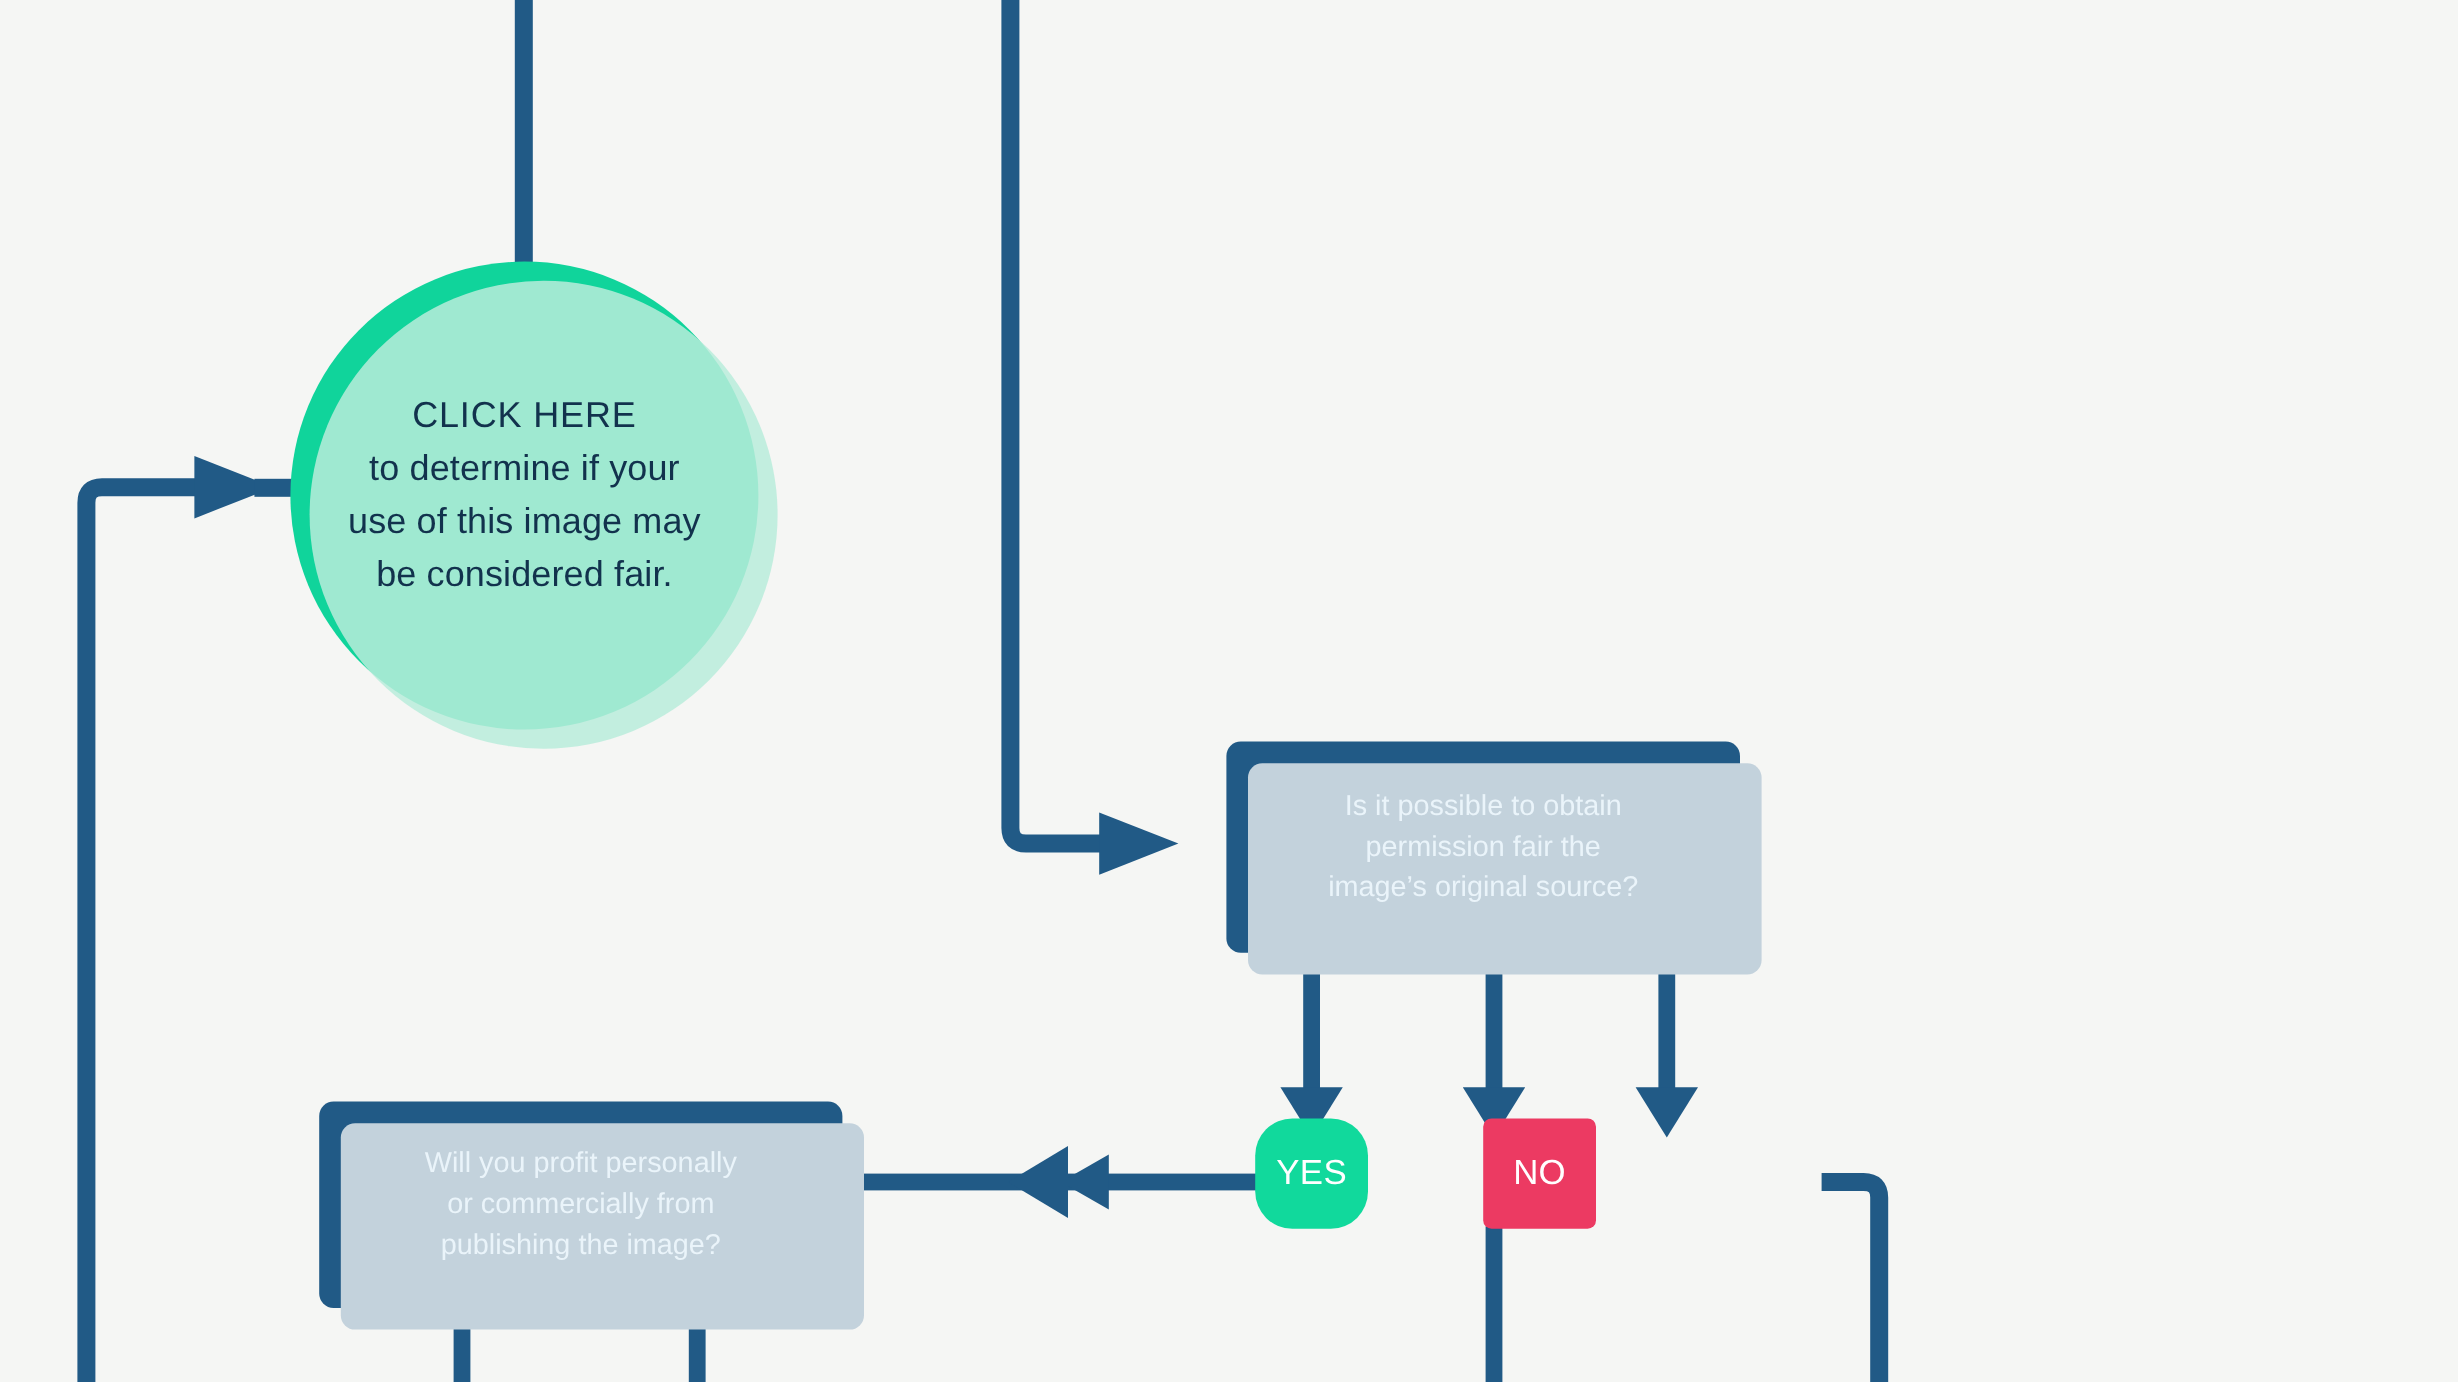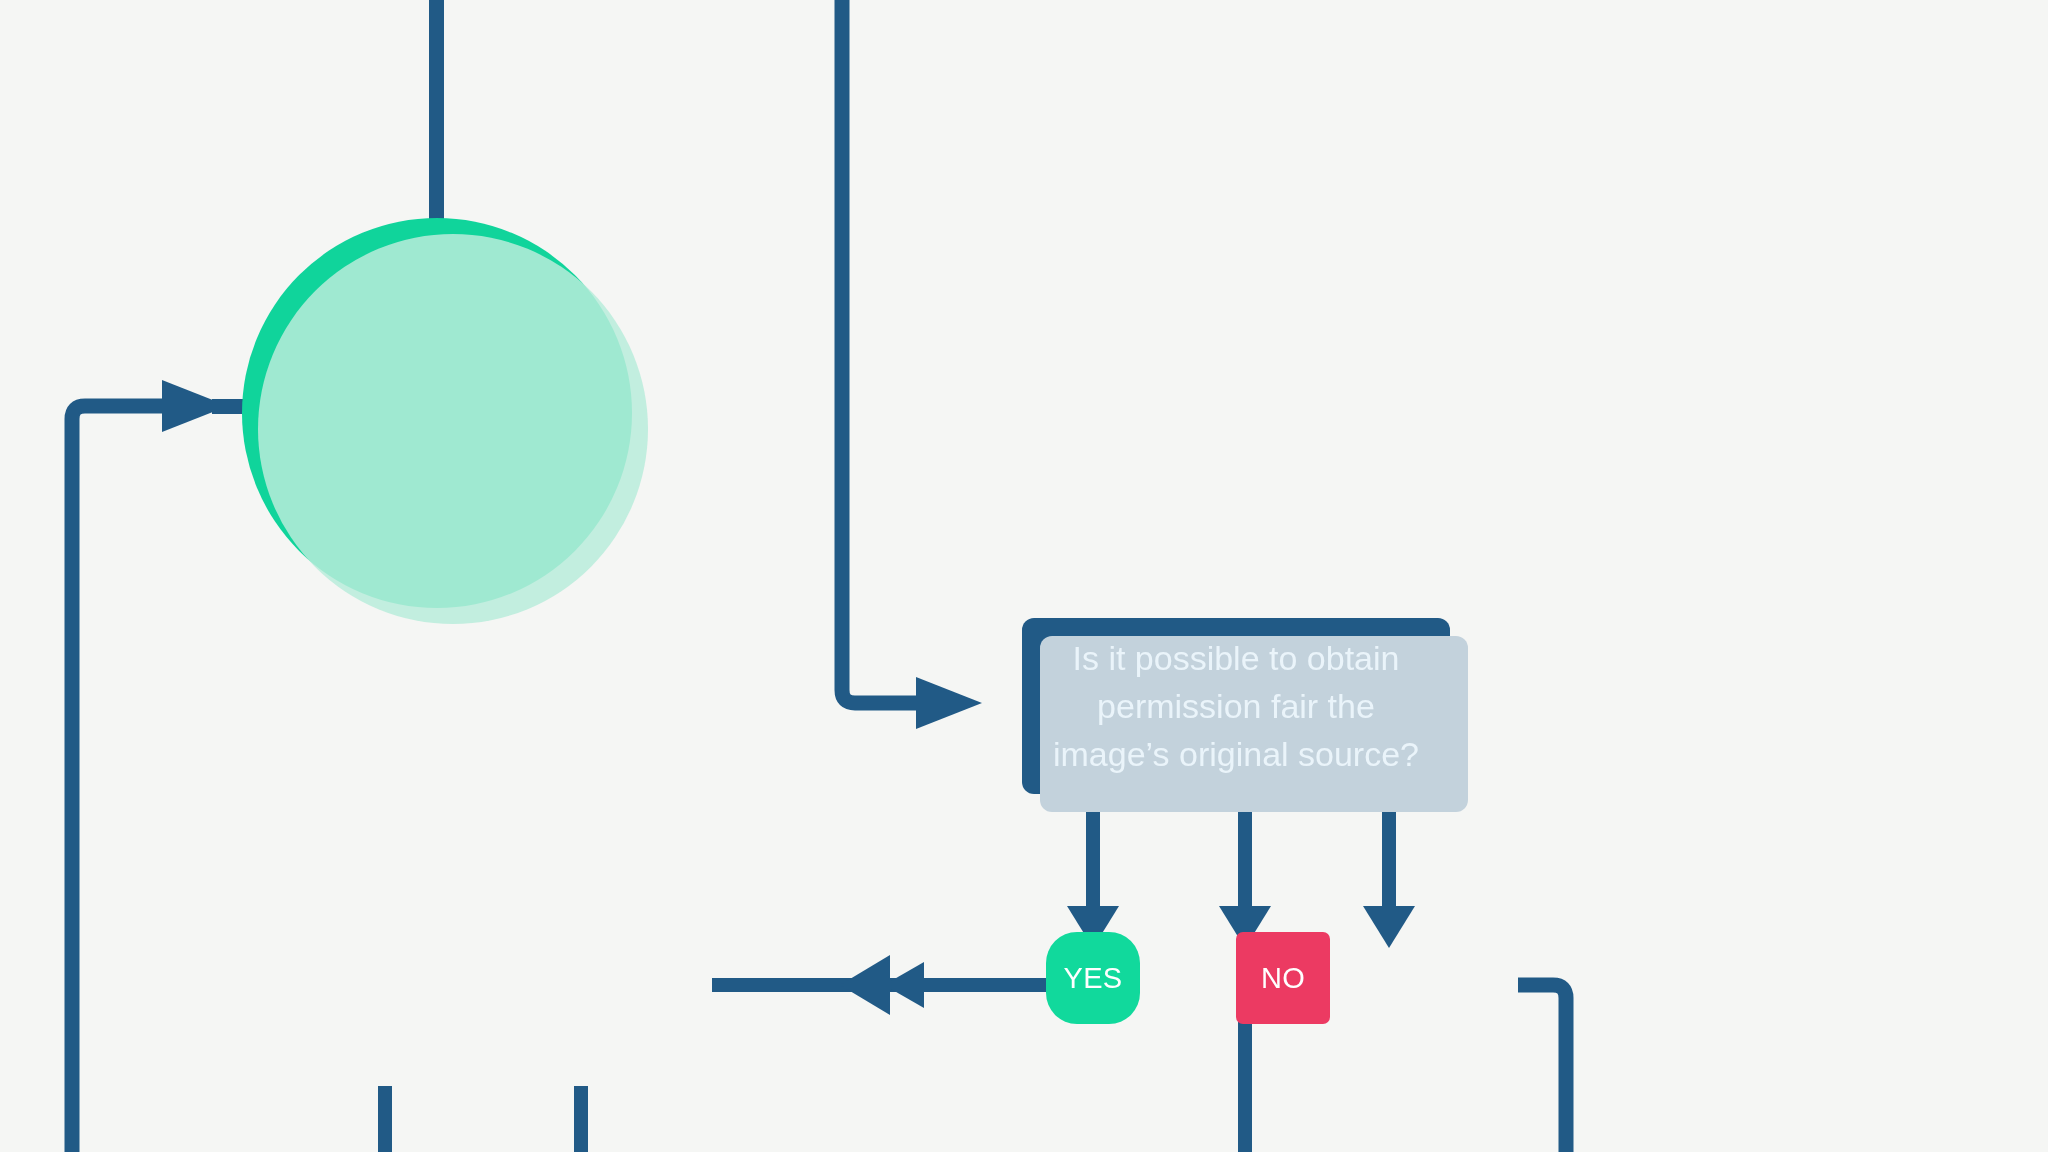--- a/index.html
+++ b/index.html
@@ -67,21 +67,21 @@
   .cta-text .cta-lead {
     display: block;
     letter-spacing: .7px;
   }
 
   
   .qbox {
     background: #215A86;
     color: #eaf4fa;
     border-radius: 12px;
-    font-size: 34px;
+    font-size: 24px;
     line-height: 1.42;
     padding: 22px 26px;
     z-index: 5;
     justify-content: center;
   }
   .qbox::after {
     content: "";
     position: absolute;
     left: 18px;
     top: 18px;
@@ -196,30 +196,43 @@
     <g>
       <rect x="378" y="1086" width="14" height="72" fill="#215A86"></rect>
     </g>
     <g>
       <rect x="574" y="1086" width="14" height="72" fill="#215A86"></rect>
     </g>
   </svg>
 
   <div class="node cta-circle">
     <span class="shadow-ring"></span>
+    <div class="cta-text">
+      <span class="cta-lead">CLICK HERE</span>
+      <span>to determine if your</span><br>
+      <span>use of this image may</span><br>
+      <span>be considered fair.</span>
+    </div>
   </div>
 
   <div class="node qbox qbox-permission">
     <div>
       <span>Is it possible to obtain</span><br>
       <span>permission fair the</span><br>
       <span>image’s original source?</span>
     </div>
   </div>
 
+  <div class="node qbox qbox-profit">
+    <div>
+      <span>Will you profit personally</span><br>
+      <span>or commercially from</span><br>
+      <span>publishing the image?</span>
+    </div>
+  </div>
 
   <div class="node chip chip-yes">
     <span>YES</span>
   </div>
   <div class="node chip chip-no">
     <span>NO</span>
   </div>
 
 </div>
 

